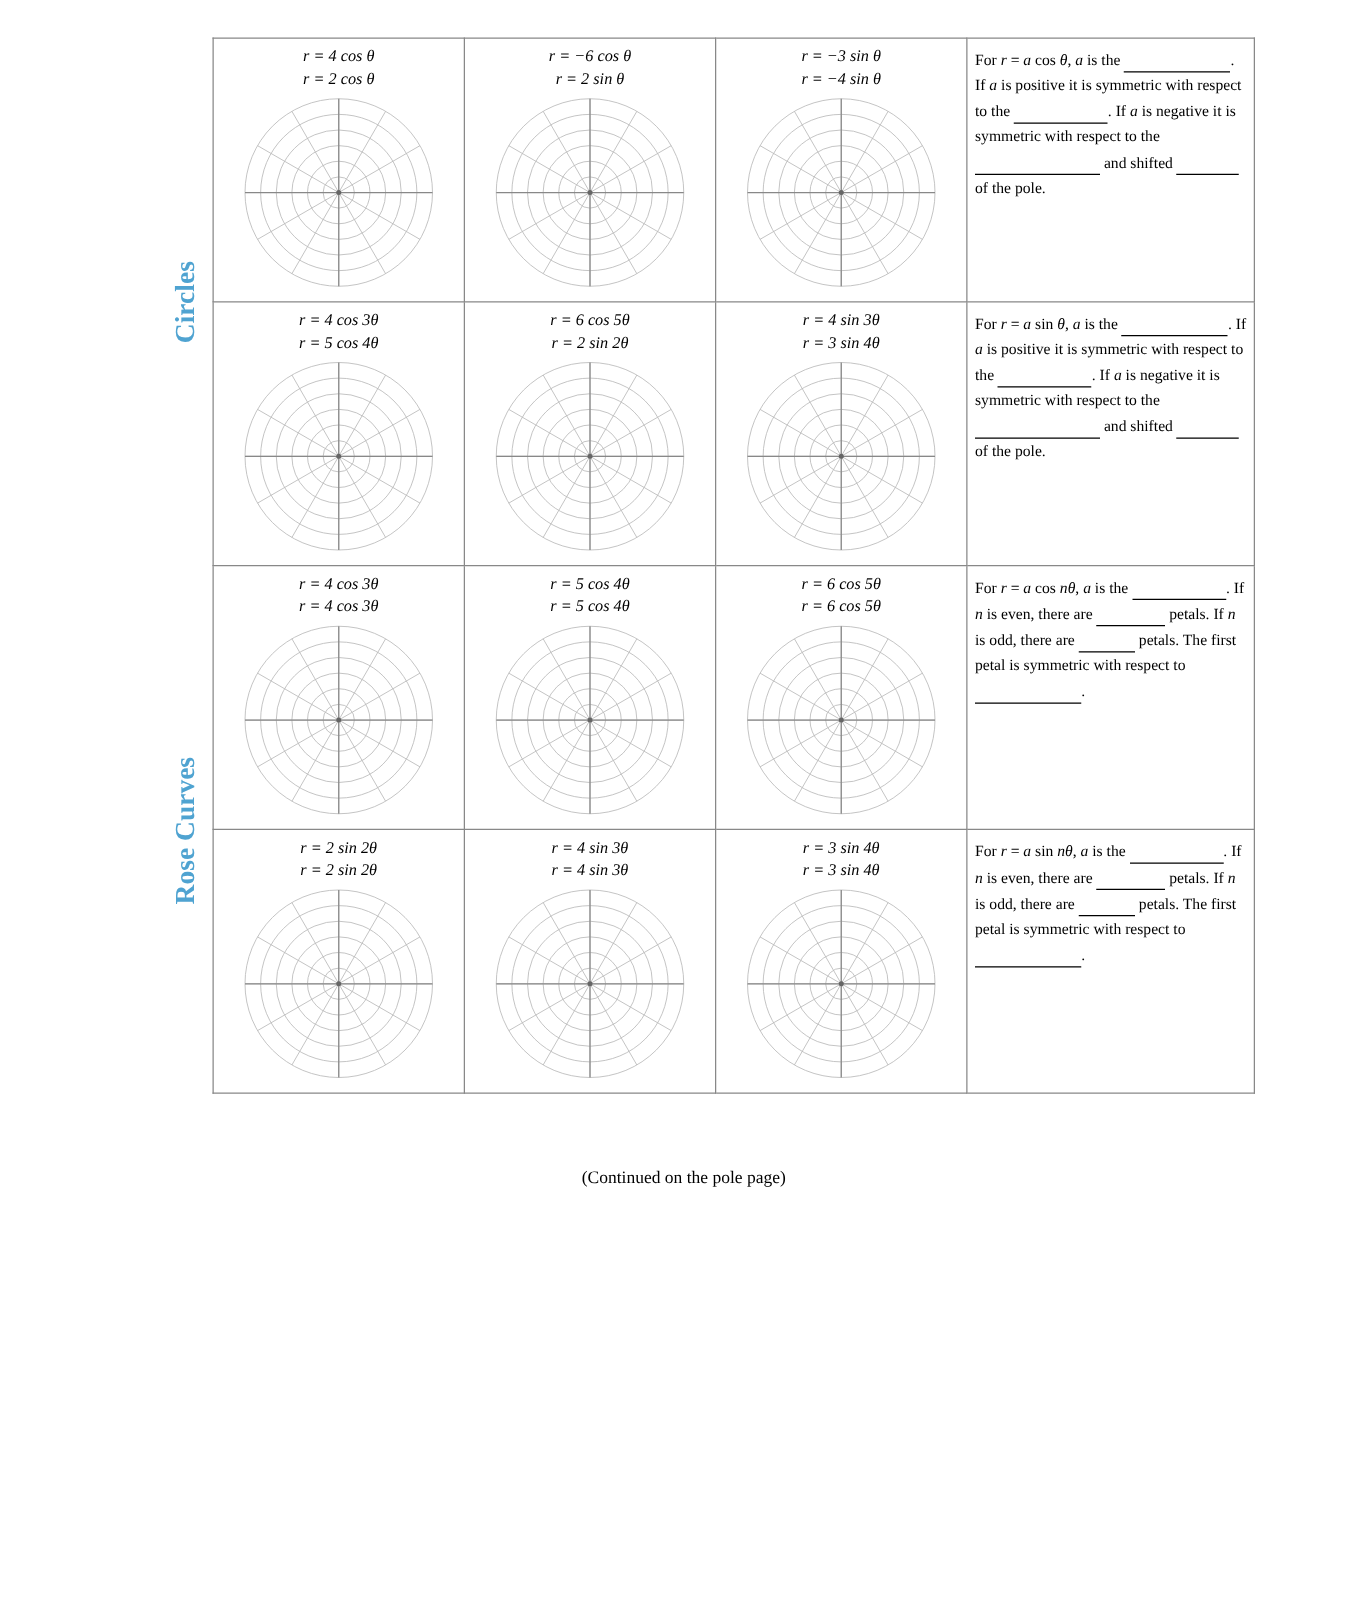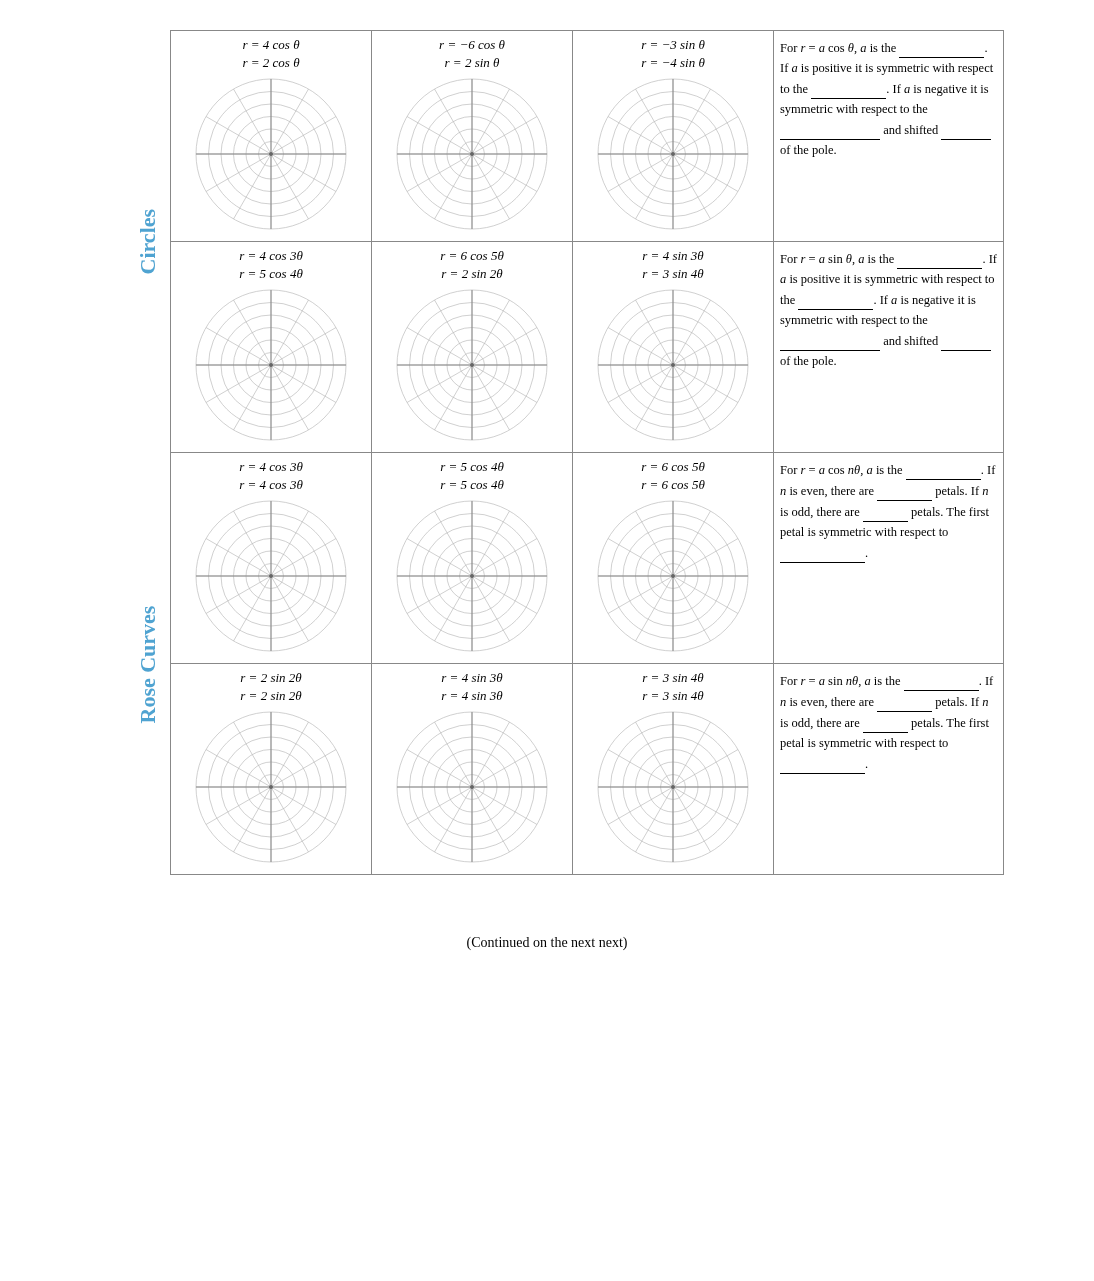--- a/index.html
+++ b/index.html
@@ -387,14 +387,14 @@
             </td>
             <td class="info-cell">
               <div style="font-size:12.5px; line-height:1.6;">For <i>r</i> = <i>a</i> sin <i>n</i><i>θ</i>, <i>a</i> is the <span class="blank-line" style="min-width:75px">&nbsp;</span>. If <i>n</i> is even, there are <span class="blank-line" style="min-width:55px">&nbsp;</span> petals. If <i>n</i> is odd, there are <span class="blank-line" style="min-width:45px">&nbsp;</span> petals. The first petal is symmetric with respect to <span class="blank-line" style="min-width:85px">&nbsp;</span>.</div>
             </td>
           </tr>
         </tbody>
     </table>
 
   </div>
 
-  <div class="continued">(Continued on the next next)</div>
+  <div class="continued">(Continued on the pole page)</div>
 </div>
 
 </body></html>

